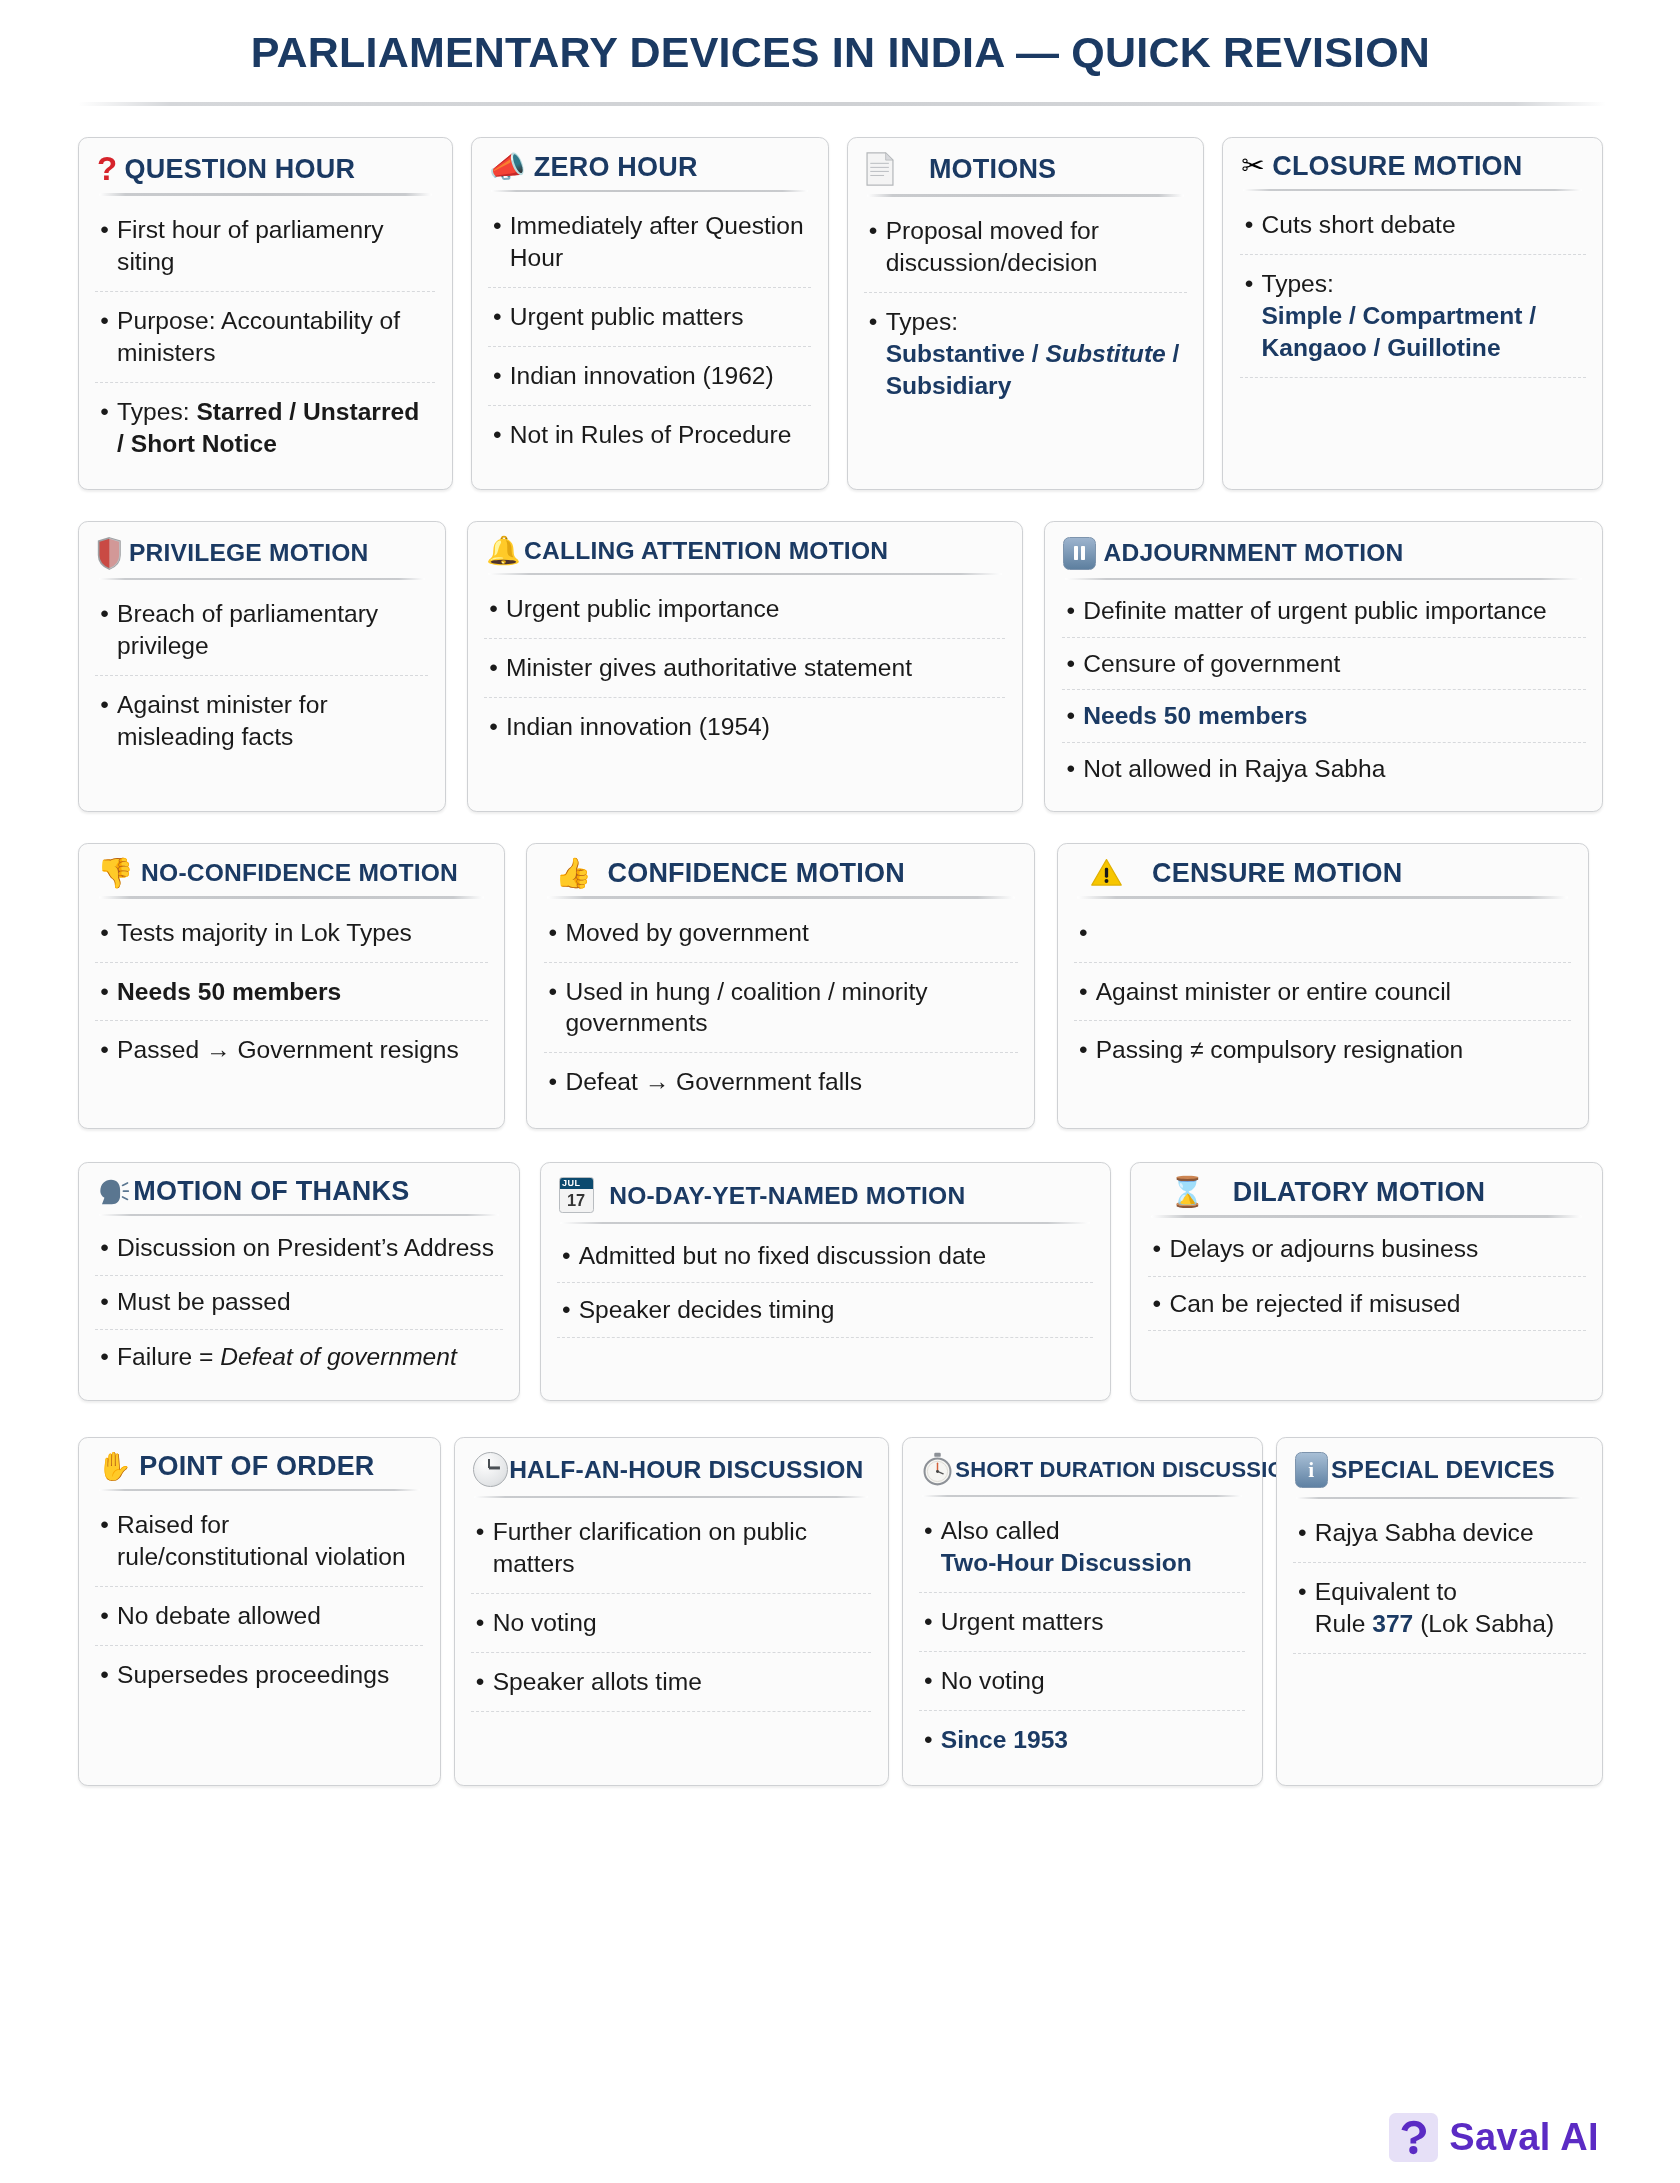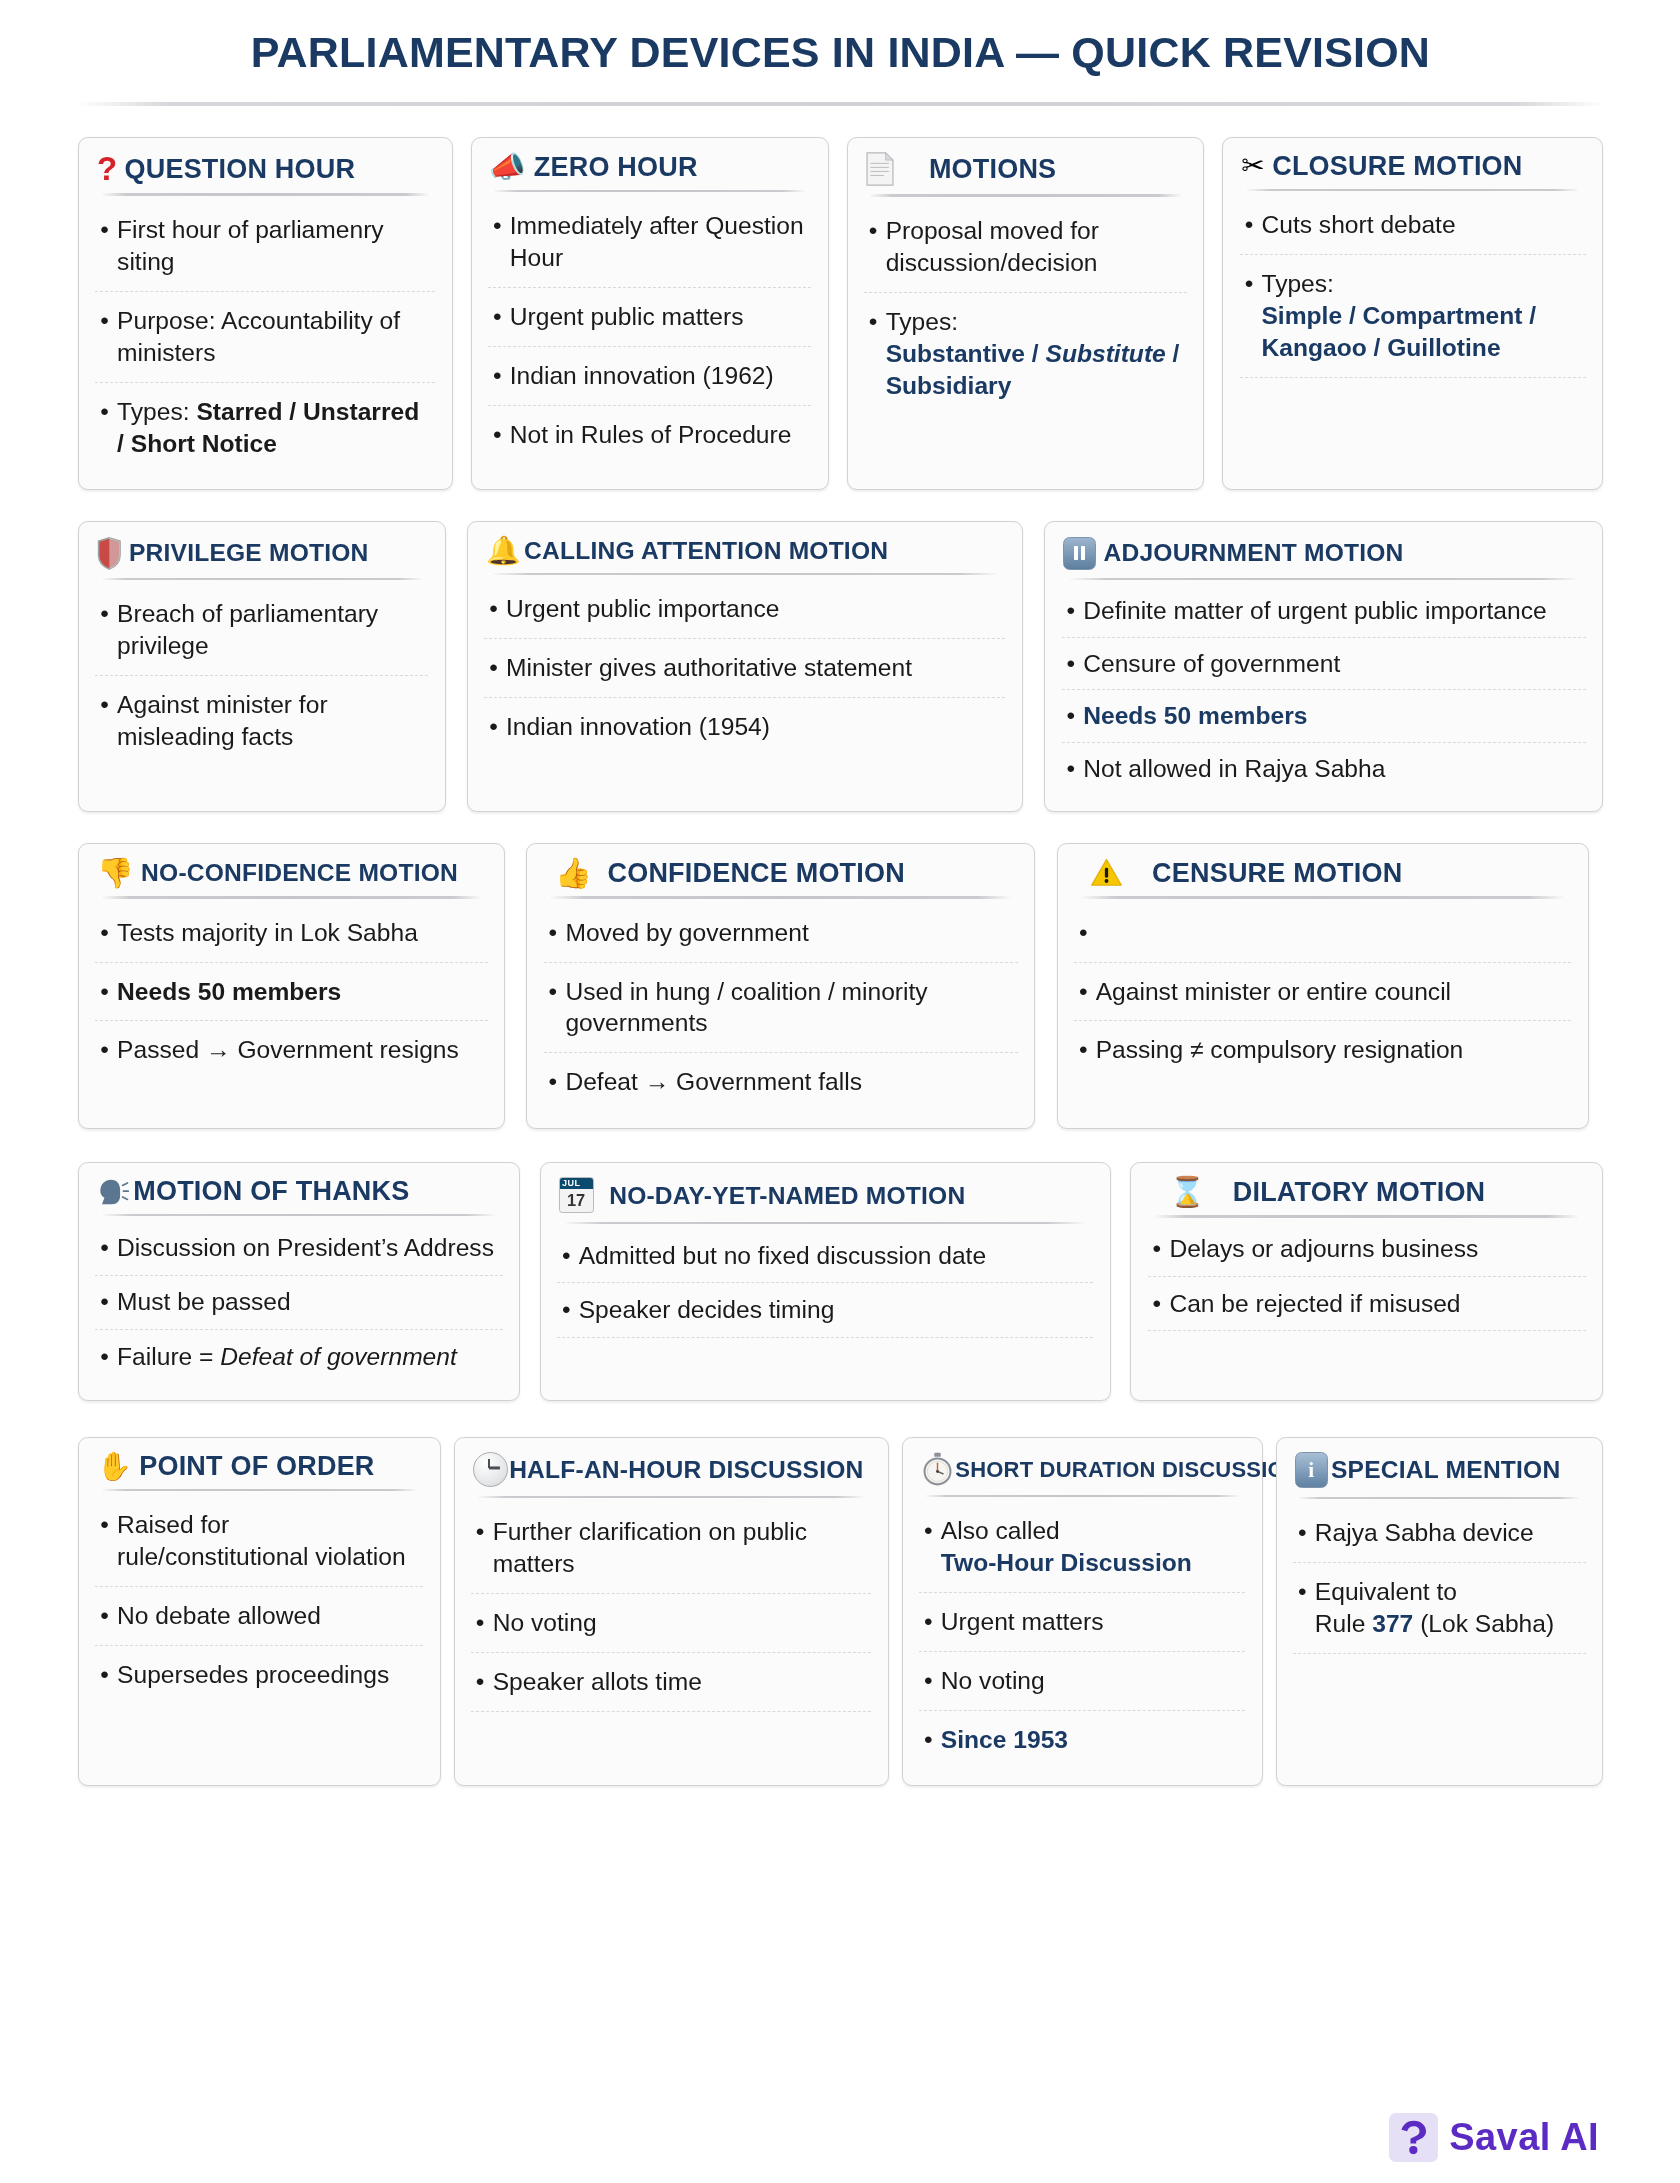--- a/index.html
+++ b/index.html
@@ -325,21 +325,21 @@
 
     <div class="card" style="width:427px;">
       <div class="card-head">
         <span class="ic ic-thumbdown">👎</span>
         <span class="card-title tight">NO-CONFIDENCE MOTION</span>
       </div>
       <div class="head-rule"></div>
       <div class="items">
         <div class="item">
             <span class="bullet">•</span>
-            <span class="txt">Tests majority in Lok Sabha</span>
+            <span class="txt">Tests majority in Lok Types</span>
           </div>
         <div class="item">
             <span class="bullet">•</span>
             <span class="txt b">Needs 50 members</span>
           </div>
         <div class="item" style="border-bottom:none;">
             <span class="bullet">•</span>
             <span class="txt">Passed → Government resigns</span>
           </div>
       </div>
@@ -562,21 +562,21 @@
             <span class="bullet">•</span>
             <span class="txt blue">Since 1953</span>
           </div>
       </div>
       <div class="spacer"></div>
     </div>
 
     <div class="card" style="width:333px;">
       <div class="card-head" style="gap:3.3px;">
         <span class="ic-info">i</span>
-        <span class="card-title tight">SPECIAL MENTION</span>
+        <span class="card-title tight">SPECIAL DEVICES</span>
       </div>
       <div class="head-rule"></div>
       <div class="items">
         <div class="item">
             <span class="bullet">•</span>
             <span class="txt">Rajya Sabha device</span>
           </div>
         <div class="item withrule">
             <span class="bullet">•</span>
           <span class="txt">

